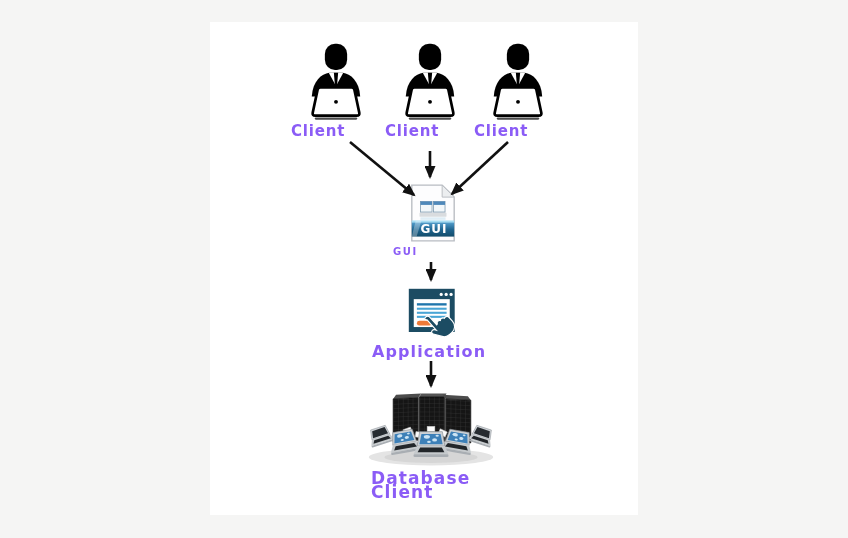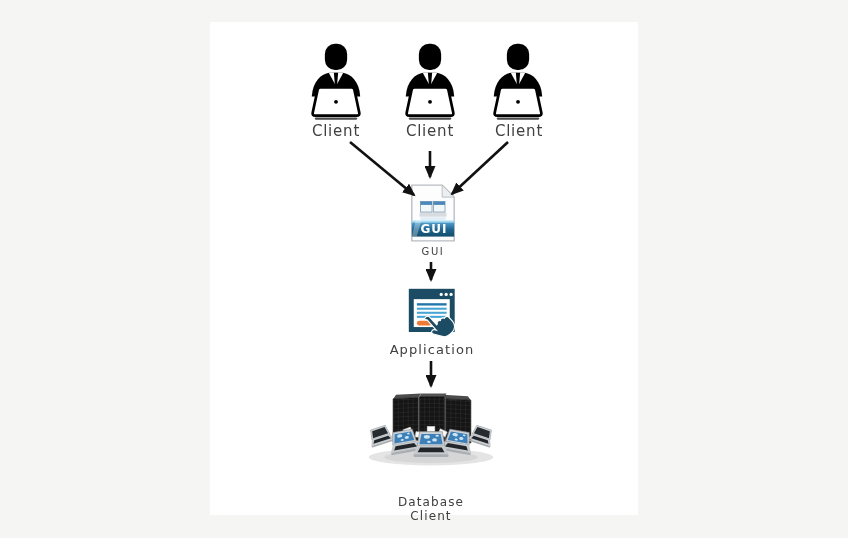--- a/index.html
+++ b/index.html
@@ -11,28 +11,28 @@
     position:relative;
   }
   .stage{position:absolute;left:0;top:0;width:848px;height:538px;}
   .panel{
     position:absolute;left:210px;top:22px;width:428px;height:493px;
     background:#ffffff;
   }
   .abs{position:absolute;}
   .lbl{
     position:absolute;
-    text-align:center;
-    font-weight:normal;
-    color:#404040;
+    text-align:left;
+    font-weight:bold;
+    color:#8b5cf6;
   }
   .client-label{width:90px;font-size:15px;letter-spacing:0.8px;}
   .gui-label{width:80px;font-size:10px;letter-spacing:1.6px;}
-  .app-label{width:120px;font-size:13px;letter-spacing:1.1px;}
-  .db-label{width:120px;font-size:12px;letter-spacing:1.1px;line-height:14px;margin-top:24px;}
+  .app-label{width:120px;font-size:16px;letter-spacing:1.1px;}
+  .db-label{width:120px;font-size:17px;letter-spacing:1.1px;line-height:14px;}
   svg{display:block;}
   .arrow-layer{position:absolute;left:0;top:0;pointer-events:none;}
 </style>
 </head>
 <body>
 
 <div class="stage">
   <div class="panel"></div>
 
   <div class="abs" style="left:305px;top:42px;">

